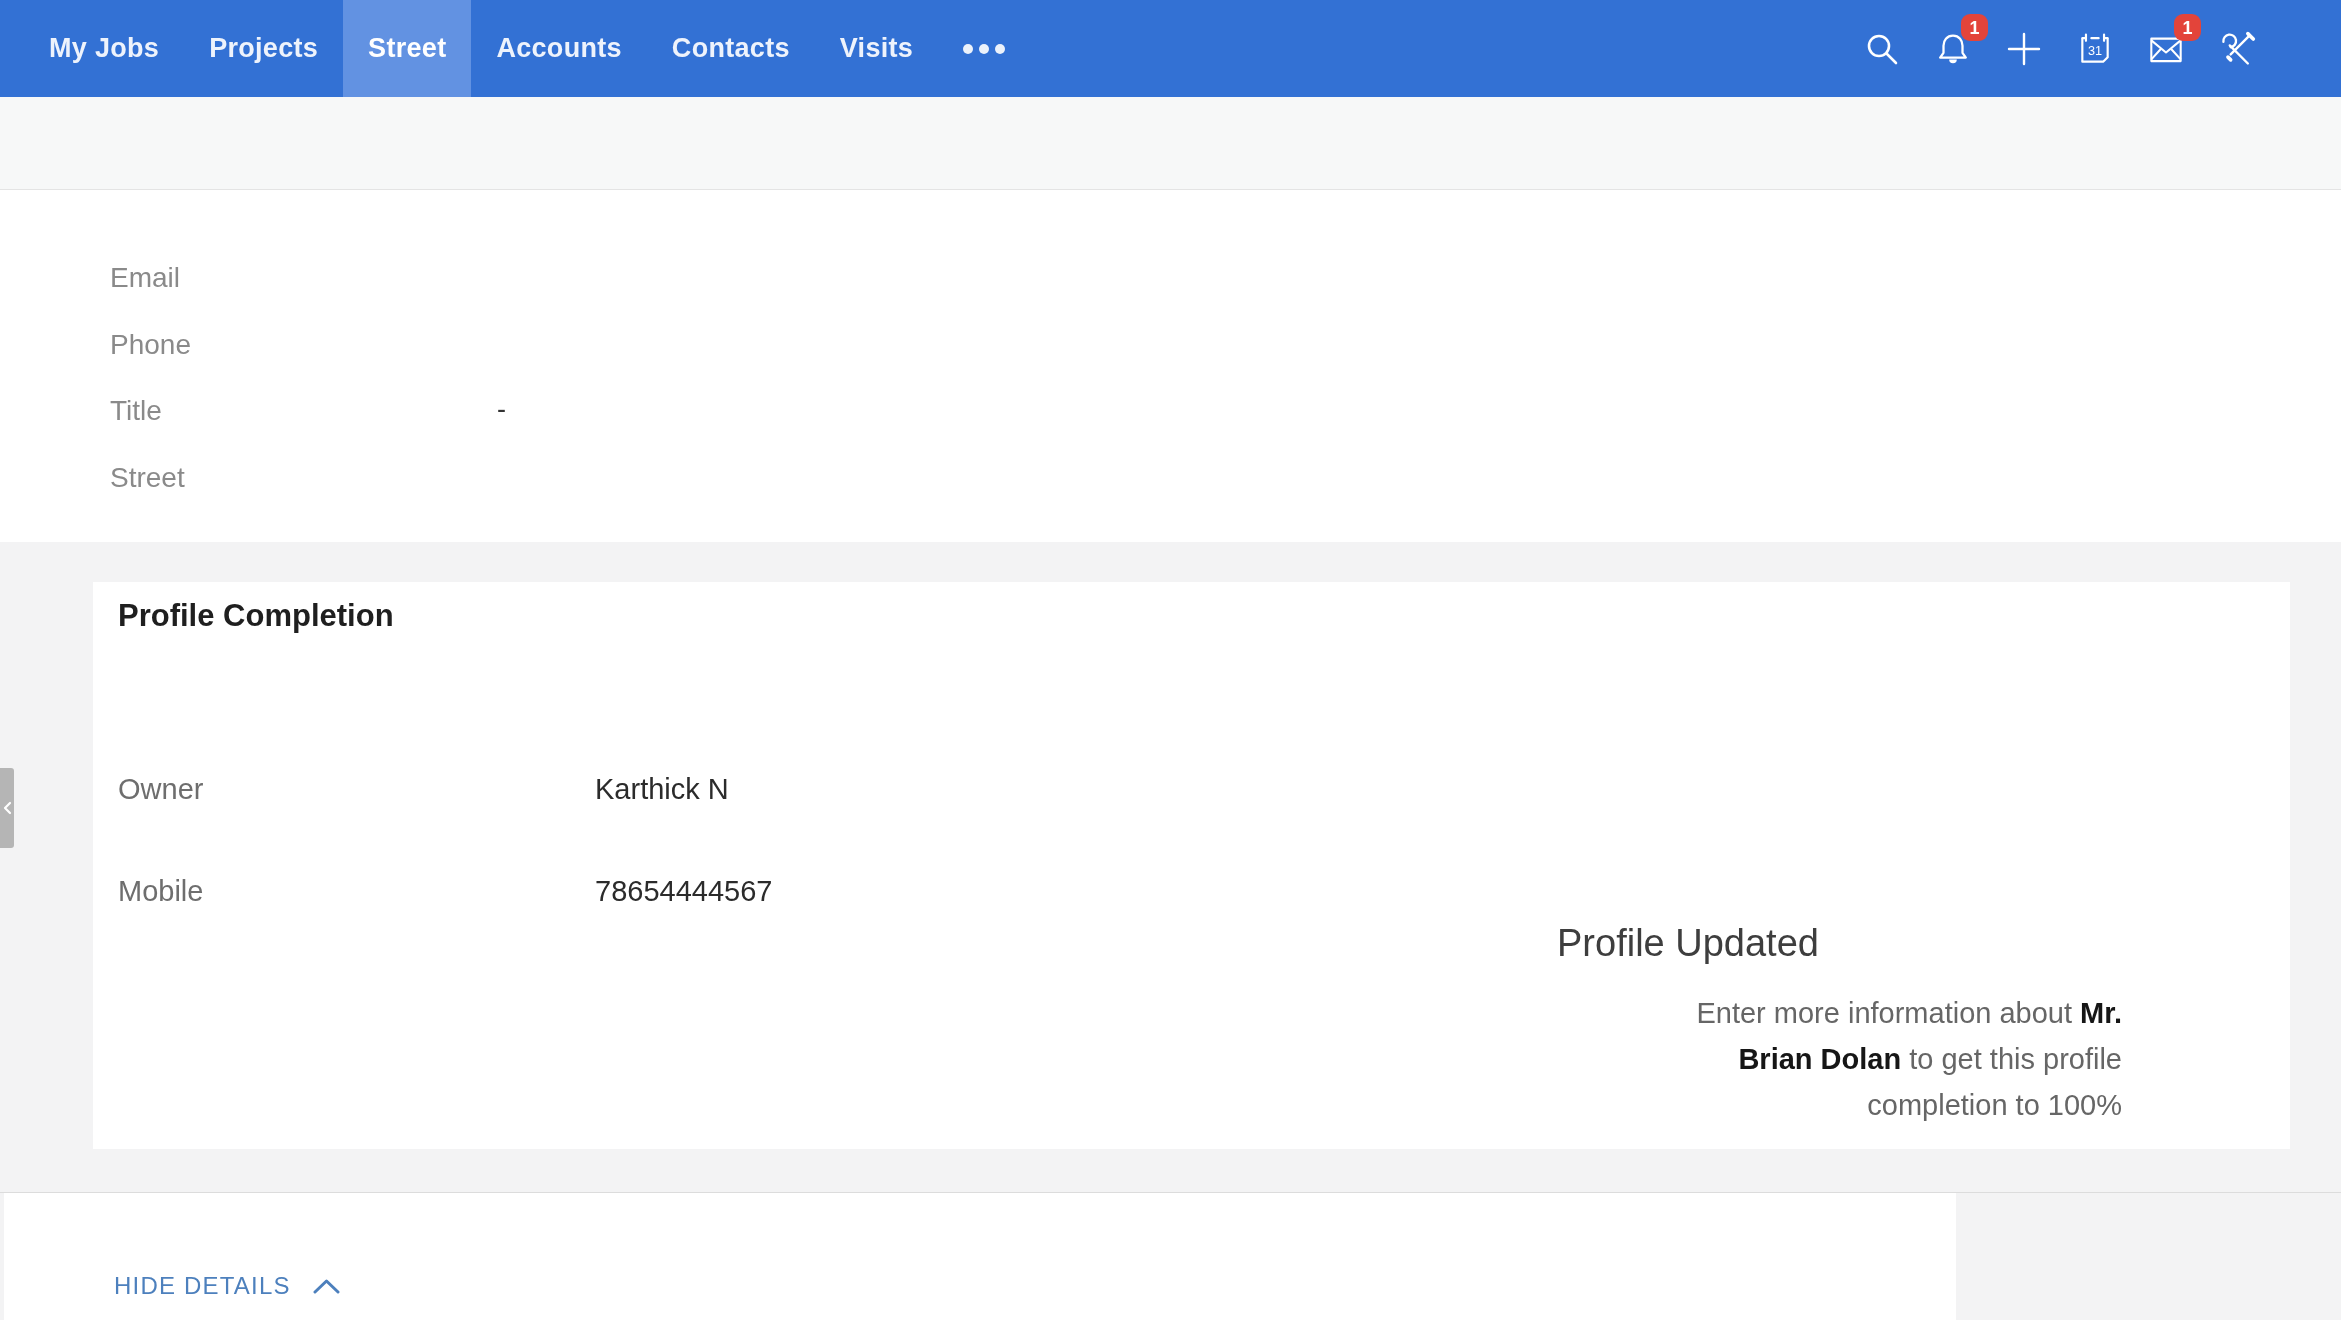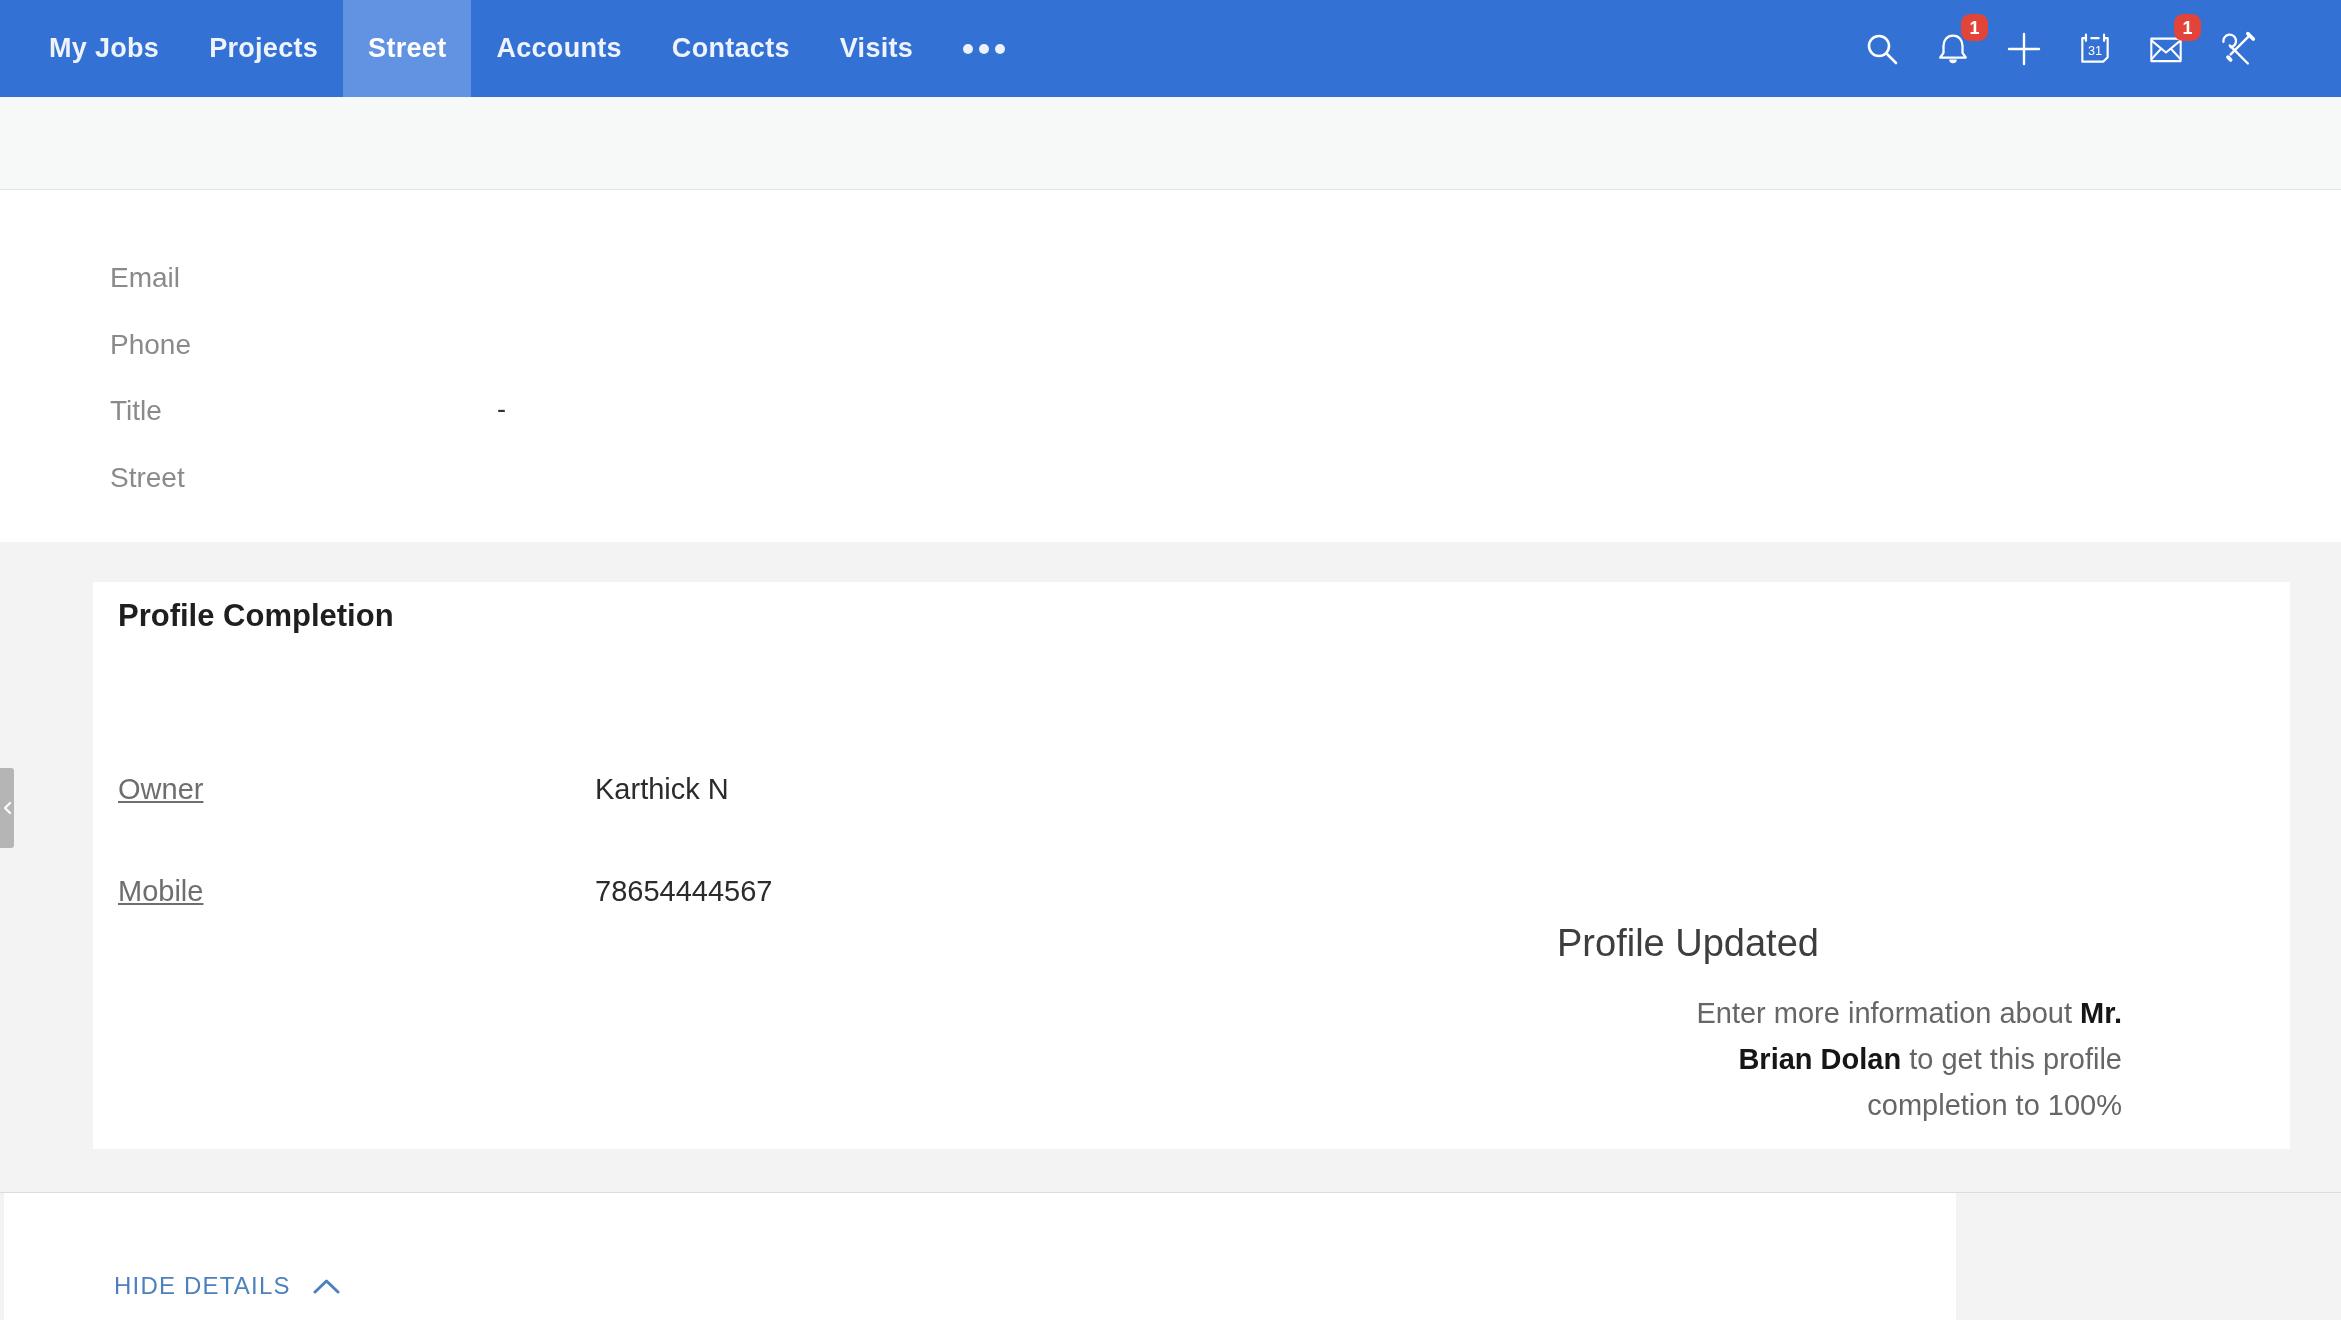--- a/index.html
+++ b/index.html
@@ -78,21 +78,21 @@
   .btn-more i { width:8px; height:8px; border-radius:50%; background:#666; display:block; }
 
   
   .fields-panel { position:absolute; left:0; top:190px; width:2341px; height:352px; background:#fff; }
   .truncated-value { left:497px; top:204px; font-size:27px; color:#333; }
   .field-label { left:110px; font-size:28px; color:#8a8a8a; }
 
   
   .profile-card { position:absolute; left:93px; top:582px; width:2197px; height:567px; background:#fff; }
   .card-title { left:25px; top:16px; font-size:31px; font-weight:700; color:#1f1f1f; }
-  .row-label { left:25px; font-size:29px; color:#6e6e6e;text-decoration:underline; }
+  .row-label { left:25px; font-size:29px; color:#6e6e6e; }
   .row-value { left:502px; font-size:29px; color:#2b2b2b; }
   .donut-wrap { left:1676px; top:83px; width:236px; height:236px; }
   .donut-pct {
     position:absolute; inset:0; display:flex; align-items:center; justify-content:center;
     font-size:34px; color:#4a90d8;
   }
   .status-title { left:1464px; top:340px; width:660px; font-size:38px; color:#3e3e3e; }
   .status-desc  { left:1559px; top:408px; width:470px; text-align:right; font-size:29px; line-height:46px; color:#666; }
   .status-desc b { color:#161616; font-weight:700; }
 

